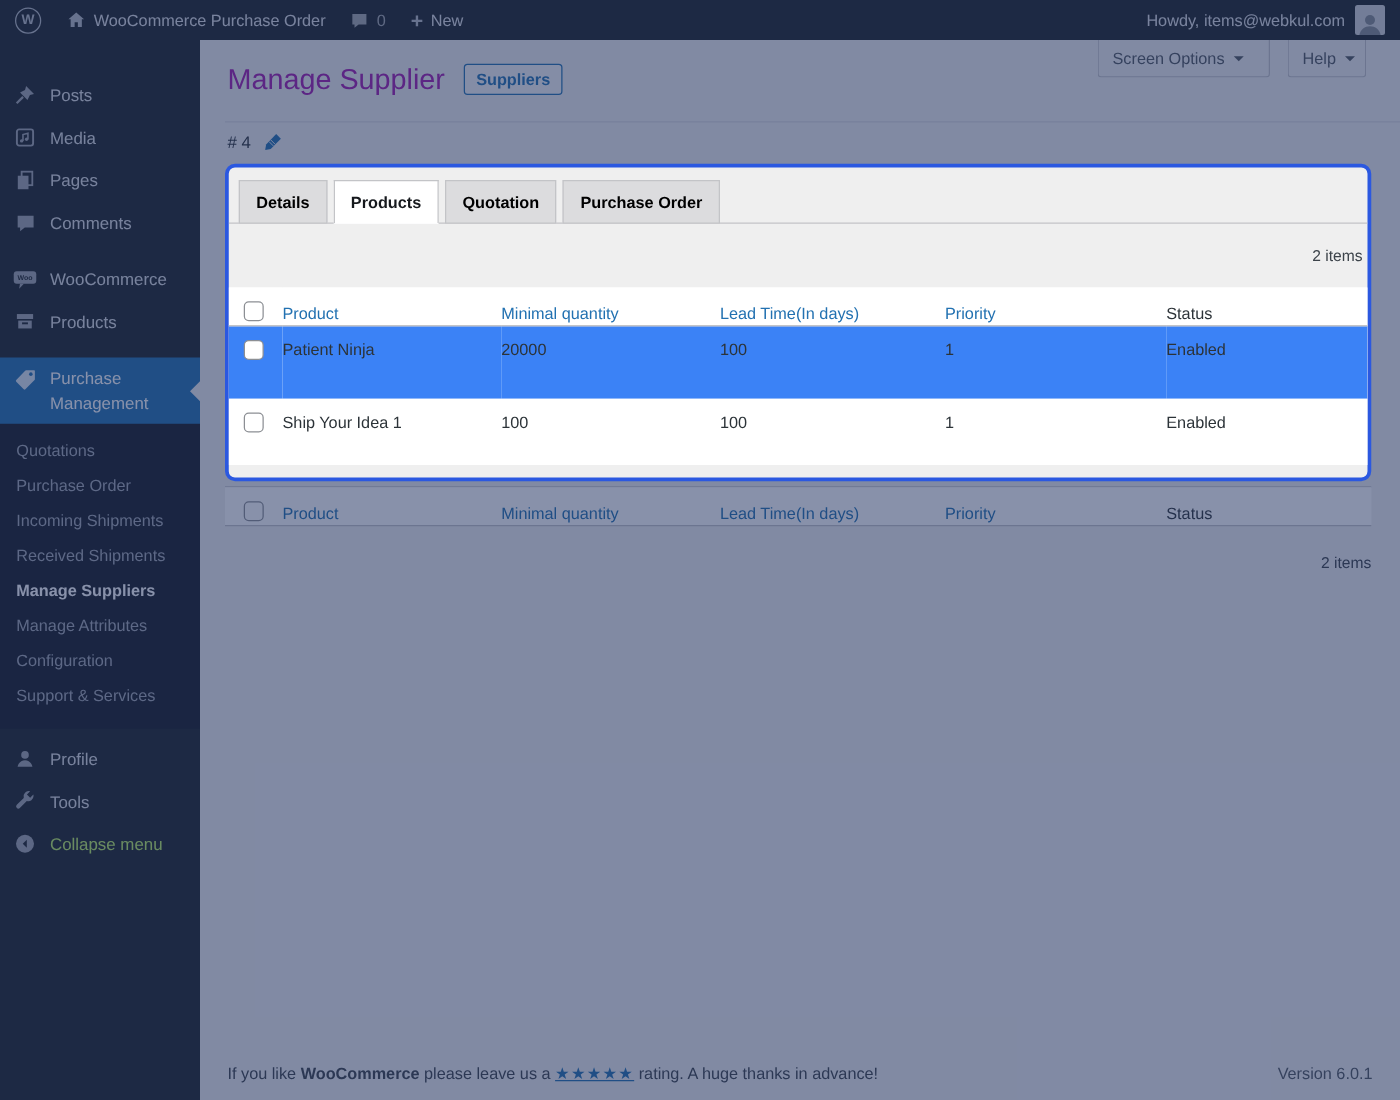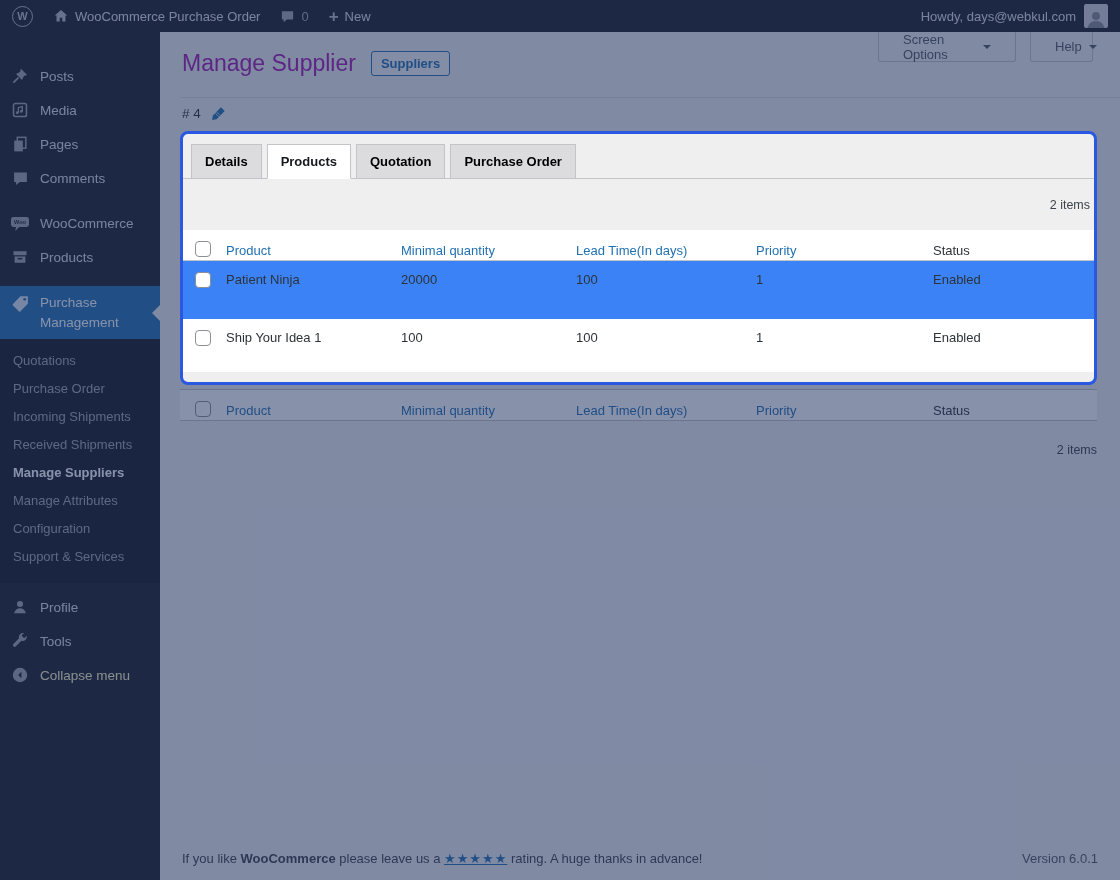--- a/index.html
+++ b/index.html
@@ -29,25 +29,25 @@
              color:#dde0e3;font-size:13.5px;cursor:pointer;}
   .menu-item .mi-icon{width:20px;height:20px;display:flex;align-items:center;justify-content:center;flex:0 0 20px;}
   .menu-item.active{background:#2271b1;color:#fff;height:46px;align-items:flex-start;
                     padding-top:7px;position:relative;}
   .menu-item.active .mi-label{line-height:1.45;}
   .menu-item.active::after{content:"";position:absolute;right:0;top:50%;margin-top:-8px;
                     border:8px solid transparent;border-right-color:#f0f0f1;}
   .submenu{background:#161b23;padding:8px 0 12px 0;}
   .submenu-item{padding:5px 0 5px 13px;color:#a3a8b2;font-size:13px;line-height:18px;cursor:pointer;}
   .submenu-item.current{color:#fff;font-weight:bold;}
-  .collapse .mi-label{color:#fef9c3;}
+  .collapse .mi-label{color:#bef264;}
   
   .meta-link{position:absolute;top:32px;height:30px;box-sizing:border-box;background:#f0f0f1;
              border:1px solid #c3c4c7;border-top:none;border-radius:0 0 3px 3px;color:#50575e;
-             font-size:13px;display:flex;align-items:center;gap:7px;padding:0 24px;cursor:pointer;}
+             font-size:13px;display:flex;align-items:center;gap:7px;padding:0 11px;cursor:pointer;}
   .caret{width:0;height:0;border:4px solid transparent;border-top-color:#50575e;margin-top:5px;}
   #screen-options{left:878px;width:138px;} #help-btn{left:1030px;width:63px;}
   
   .page-title-row{position:absolute;left:182px;top:49px;display:flex;align-items:center;gap:15px;}
   .page-title{font-size:23px;font-weight:400;color:#a21caf;margin:0;line-height:1.3;}
   .title-action{font-size:13px;font-weight:bold;color:#2271b1;border:1px solid #2271b1;
                 background:#f6f7f7;border-radius:3px;padding:4px 9px;cursor:pointer;}
   .title-divider{position:absolute;left:180px;top:97px;width:940px;height:1px;background:#d9dadf;}
   .record-id{position:absolute;left:182px;top:105px;display:flex;align-items:center;gap:9px;
              font-size:13.5px;color:#2c3338;}
@@ -108,21 +108,21 @@
             </svg>
         </span>
         <span class="ab-count">0</span>
       </div>
       <div class="ab-group">
         <span class="ab-plus">+</span>
         <span>New</span>
       </div>
     </div>
     <div class="ab-right">
-      <span>Howdy, days@webkul.com</span>
+      <span>Howdy, items@webkul.com</span>
       <span class="avatar">
         <svg width="20" height="18" viewBox="0 0 20 18">
             <circle cx="10" cy="6" r="4" fill="#848a91"></circle>
             <path d="M1.5 18c.9-4.6 4.3-7 8.5-7s7.6 2.4 8.5 7z" fill="#848a91"></path>
           </svg>
       </span>
     </div>
   </div>
 
   <div class="sidebar">

